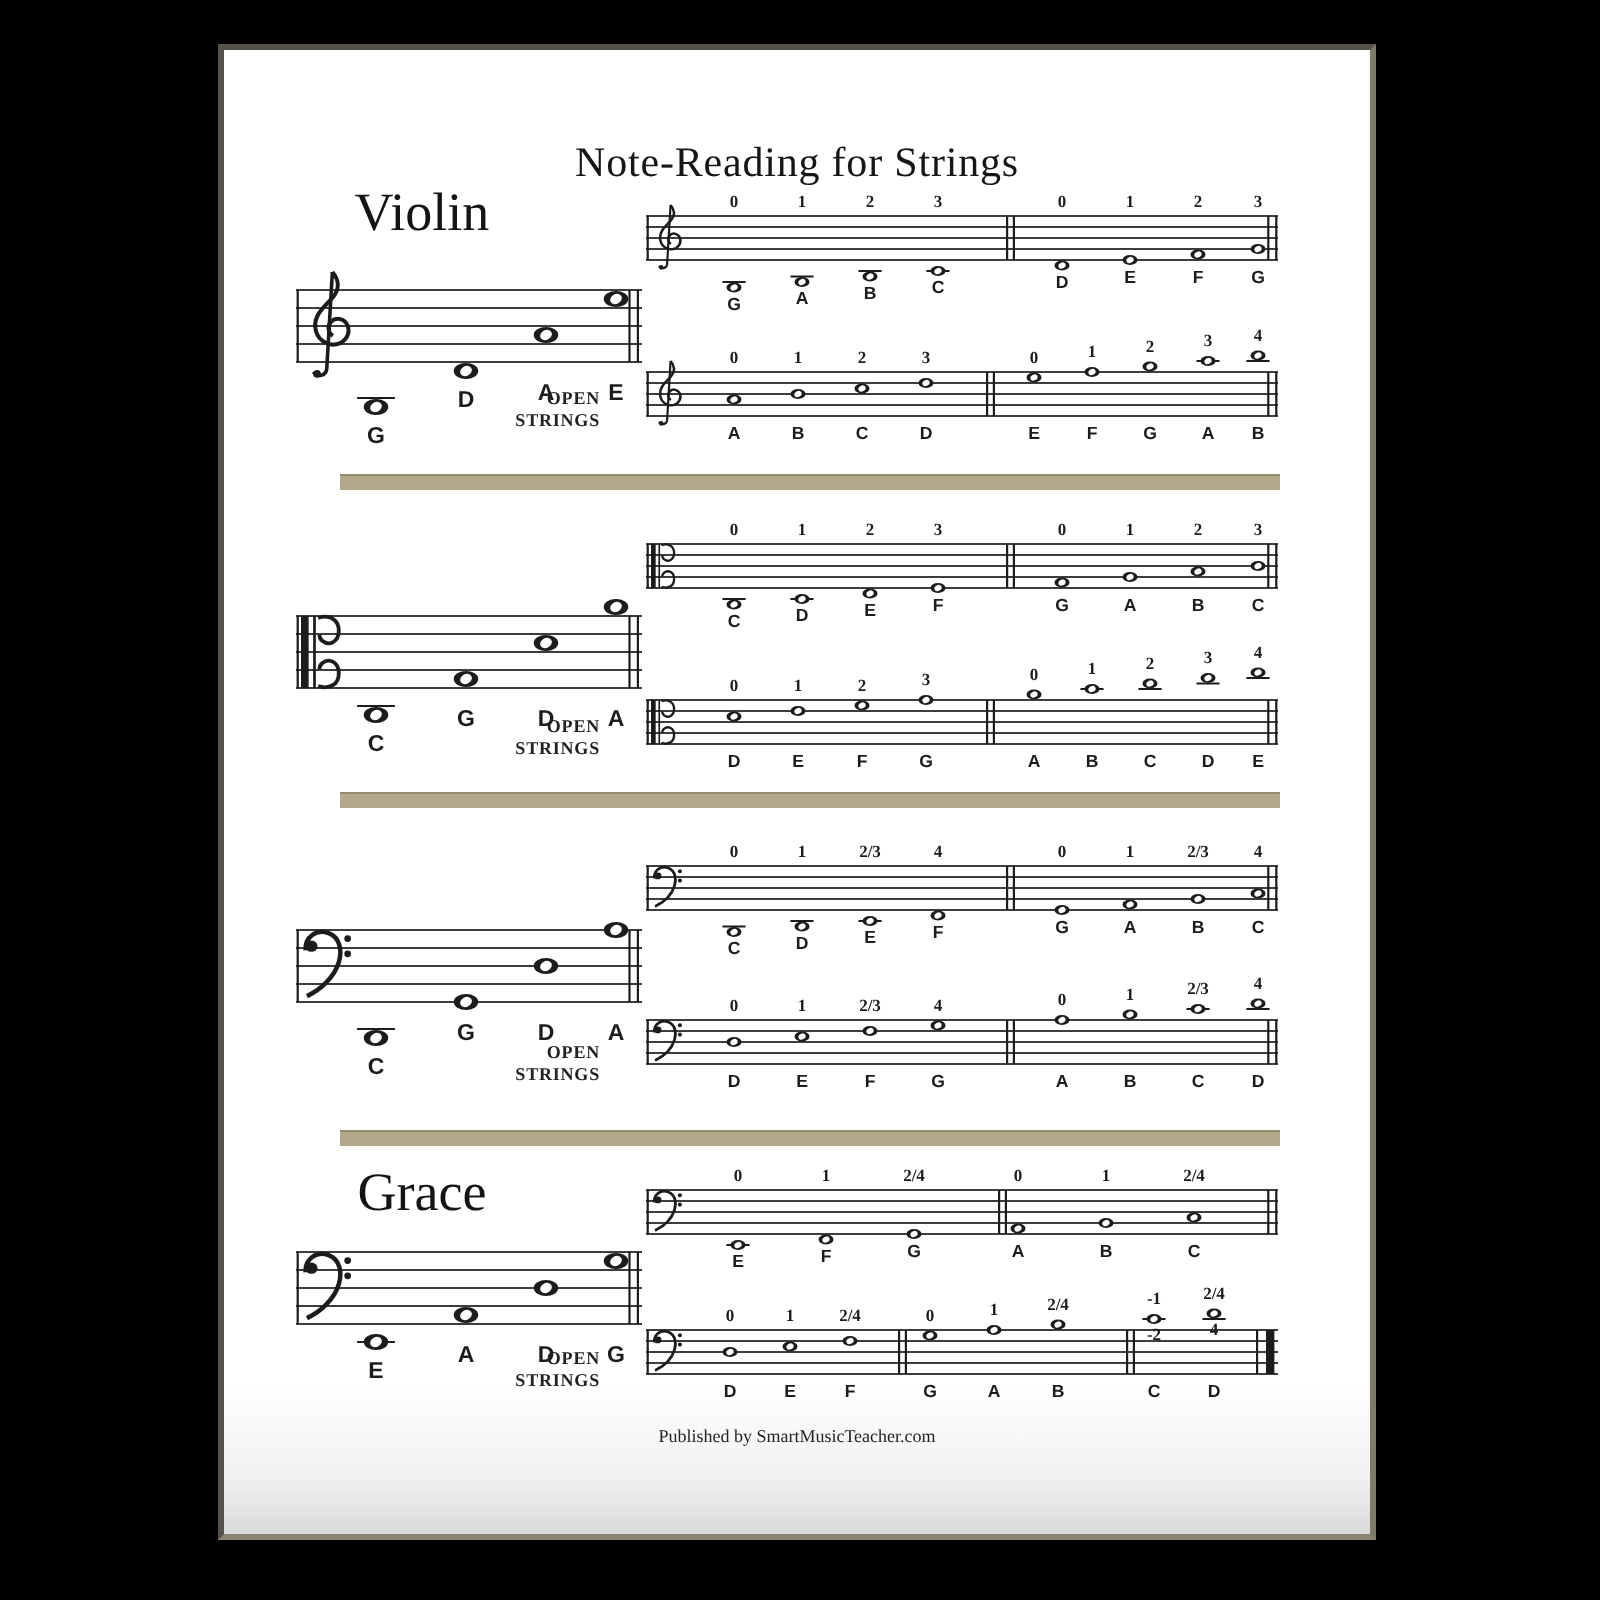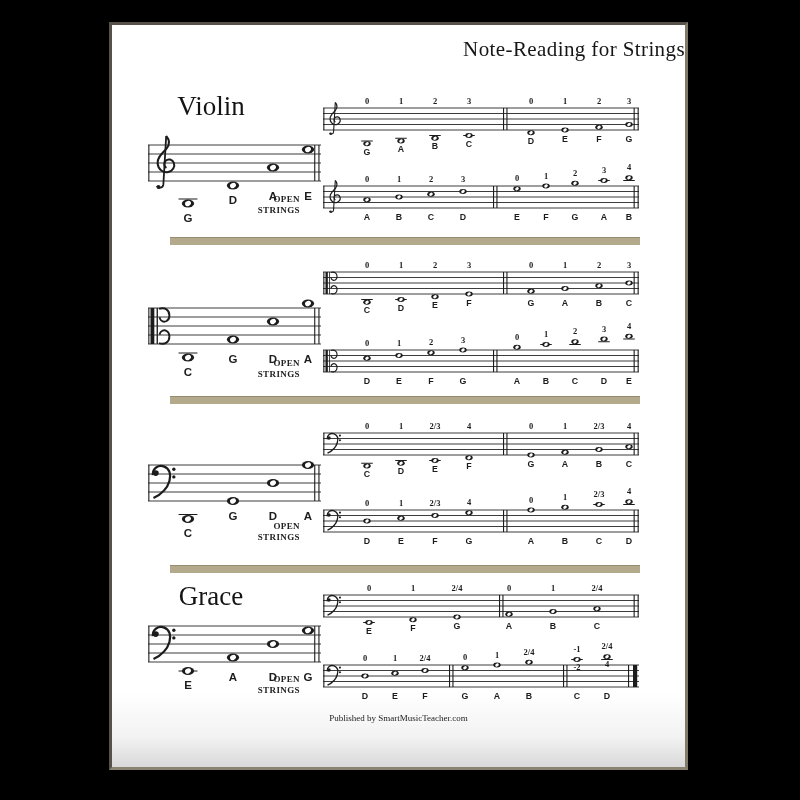--- a/index.html
+++ b/index.html
@@ -2,21 +2,21 @@
 <html><head>
 <meta charset="utf-8">
 <style>
   html,body{margin:0;padding:0;background:#000;}
   .stage{position:relative;width:800px;height:800px;background:#000;overflow:hidden;
          font-family:"Liberation Serif", serif;}
   .page{position:absolute;left:109px;top:22px;width:579px;height:748px;
         box-sizing:border-box;
         background:linear-gradient(180deg,#ffffff 0%,#ffffff 90%,#f2f2f2 96%,#d9d9d9 100%);
         border:3px solid;border-color:#56524a #807a6a #8a8372 #56524a;}
-  .title{position:absolute;left:0;top:12px;width:100%;text-align:right;
+  .title{position:absolute;left:0;top:44px;width:100%;text-align:center;
          font-size:21px;color:#161616;letter-spacing:.4px;margin:0;font-weight:normal;}
   .sec-head{position:absolute;left:14px;width:170px;text-align:center;
             font-size:27px;color:#141414;}
   .caption{position:absolute;left:48px;width:140px;text-align:right;
            font-size:9px;font-weight:bold;color:#222;letter-spacing:.4px;line-height:10.5px;}
   .divider{position:absolute;left:58px;width:470px;height:7px;background:#b3a98b;
            border-top:1px solid #948b70;}
   .staffbox{position:absolute;}
   .footer{position:absolute;left:0;top:688px;width:100%;text-align:center;
           font-size:9px;line-height:11.5px;color:#222;}

